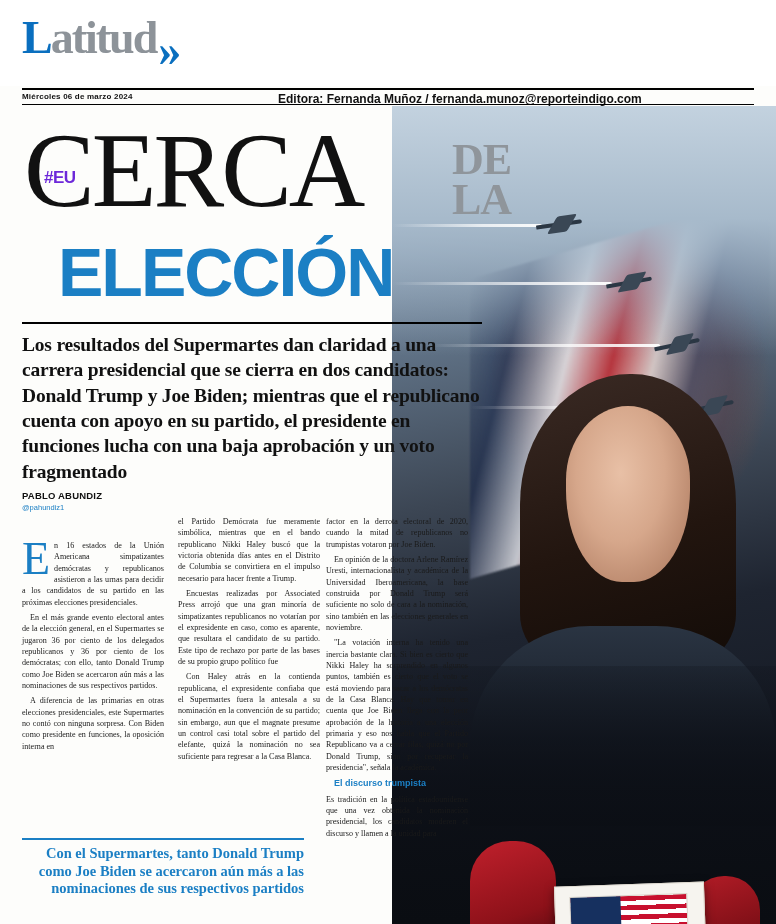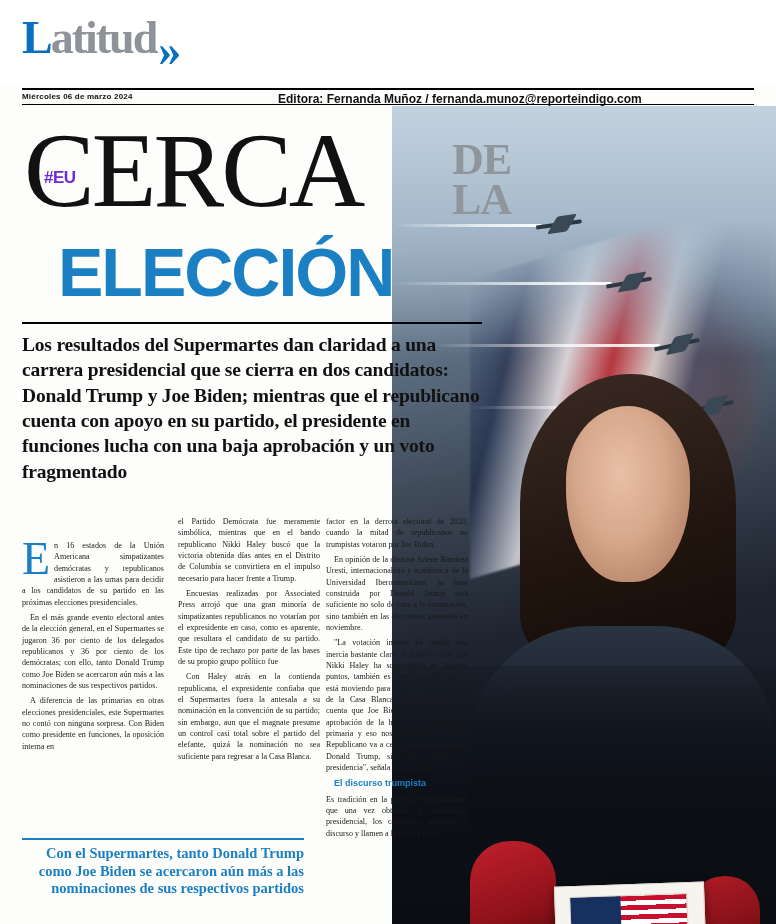--- a/index.html
+++ b/index.html
@@ -399,20 +399,24 @@
     </div>
   </div>
 
   <div class="cerca">CERCA</div>
   <div class="kicker">#EU</div>
   <div class="dela"><span>DE</span><br><span>LA</span></div>
   <div class="eleccion">ELECCIÓN</div>
   <div class="sub-rule"></div>
   <div class="deck">Los resultados del Supermartes dan claridad a una carrera presidencial que se cierra en dos candidatos: Donald Trump y Joe Biden; mientras que el republicano cuenta con apoyo en su partido, el presidente en funciones lucha con una baja aprobación y un voto fragmentado</div>
 
+  <div class="byline">
+    <div class="byline-name">PABLO ABUNDIZ</div>
+    <div class="byline-handle">@pahundiz1</div>
+  </div>
 
   <div class="cols">
     <div class="col" id="col1">
       <p class="first"><span class="dropcap">E</span><span>n 16 estados de la Unión Americana simpatizantes demócratas y republicanos asistieron a las urnas para decidir a los candidatos de su partido en las próximas elecciones presidenciales.</span></p>
       <p>En el más grande evento electoral antes de la elección general, en el Supermartes se jugaron 36 por ciento de los delegados republicanos y 36 por ciento de los demócratas; con ello, tanto Donald Trump como Joe Biden se acercaron aún más a las nominaciones de sus respectivos partidos.</p>
       <p>A diferencia de las primarias en otras elecciones presidenciales, este Supermartes no contó con ninguna sorpresa. Con Biden como presidente en funciones, la oposición interna en</p>
     </div>
     <div class="col" id="col2">
       <p class="first">el Partido Demócrata fue meramente simbólica, mientras que en el bando republicano Nikki Haley buscó que la victoria obtenida días antes en el Distrito de Columbia se convirtiera en el impulso necesario para hacer frente a Trump.</p>
       <p>Encuestas realizadas por Associated Press arrojó que una gran minoría de simpatizantes republicanos no votarían por el expresidente en caso, como es aparente, que resultara el candidato de su partido. Este tipo de rechazo por parte de las bases de su propio grupo político fue</p>

